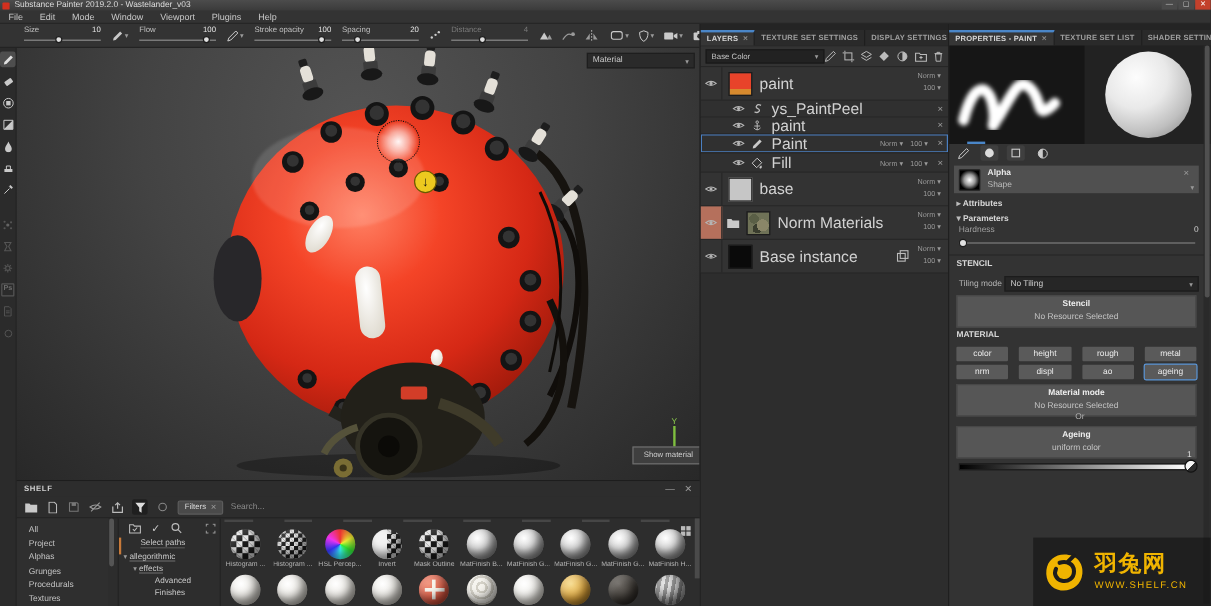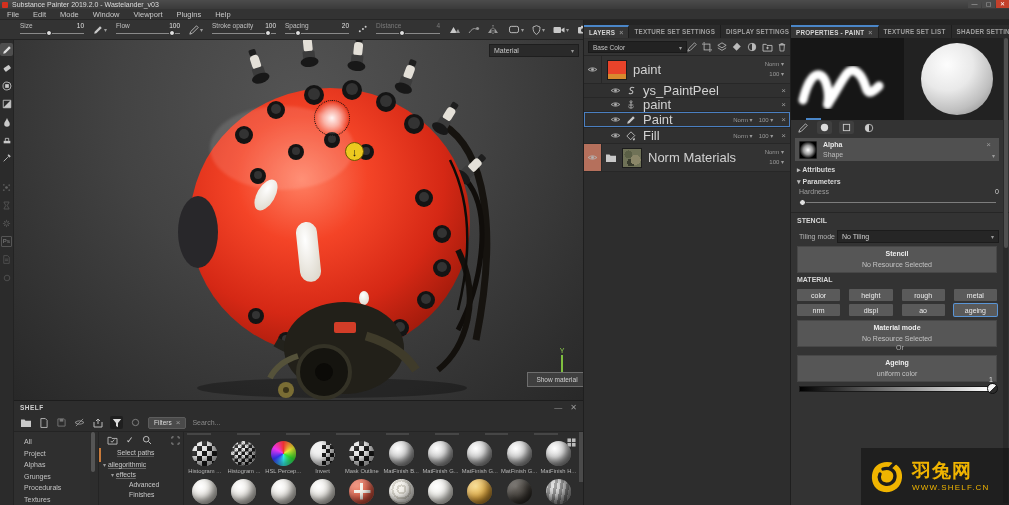--- a/index.html
+++ b/index.html
@@ -669,36 +669,74 @@
             </svg>
           </span>
           <span class="lname">Fill</span>
           <div class="metai">
             <span>Norm ▾</span>
             <span>100 ▾</span>
           </div>
           <span class="xbtn" style="margin-left: 0px;">×</span>
         </div>
         <div class="lrow big">
+          <div class="eyecell">
+            <span style="display: inline-flex;">
+              <svg viewBox="0 0 12 8" width="11" height="7">
+                <path d="M1 4Q6 .2 11 4 6 7.8 1 4Z" fill="none" stroke="#b5b5b5"></path>
+                <circle cx="6" cy="4" r="1.5" fill="#b5b5b5"></circle>
+              </svg>
+            </span>
+          </div>
+          <div class="lthumb" style="background: rgb(198, 198, 198);"></div>
+          <span class="lname">base</span>
+          <div class="meta2">
+            <div>Norm ▾</div>
+            <div>100 ▾</div>
+          </div>
+        </div>
+        <div class="lrow big">
           <div class="eyecell hl">
             <span style="display: inline-flex;">
               <svg viewBox="0 0 12 8" width="11" height="7">
                 <path d="M1 4Q6 .2 11 4 6 7.8 1 4Z" fill="none" stroke="#b5b5b5"></path>
                 <circle cx="6" cy="4" r="1.5" fill="#b5b5b5"></circle>
               </svg>
             </span>
           </div>
           <span class="licon">
             <svg viewBox="0 0 12 10" width="12" height="10">
               <path d="M1 1.5h3.5l1 1.2H11V9H1Z" fill="#c9c9c9"></path>
             </svg>
           </span>
           <div class="lthumb" style="background: radial-gradient(circle at 30% 30%, rgb(90, 95, 70) 0px, rgb(90, 95, 70) 4px, transparent 4px), radial-gradient(circle at 70% 60%, rgb(138, 134, 104) 0px, rgb(138, 134, 104) 5px, transparent 5px), radial-gradient(circle at 45% 75%, rgb(58, 61, 46) 0px, rgb(58, 61, 46) 4px, transparent 4px), linear-gradient(rgb(111, 114, 87), rgb(111, 114, 87));"></div>
           <span class="lname">Norm Materials</span>
           <div class="meta2">
+            <div>Norm ▾</div>
+            <div>100 ▾</div>
+          </div>
+        </div>
+        <div class="lrow big">
+          <div class="eyecell">
+            <span style="display: inline-flex;">
+              <svg viewBox="0 0 12 8" width="11" height="7">
+                <path d="M1 4Q6 .2 11 4 6 7.8 1 4Z" fill="none" stroke="#b5b5b5"></path>
+                <circle cx="6" cy="4" r="1.5" fill="#b5b5b5"></circle>
+              </svg>
+            </span>
+          </div>
+          <div class="lthumb" style="background: rgb(10, 10, 10);"></div>
+          <span class="lname">Base instance</span>
+          <span class="licon" style="margin-left: auto;">
+            <svg viewBox="0 0 12 12" width="11" height="11">
+              <rect x="3.5" y="1" width="7" height="7" fill="none" stroke="#bbb"></rect>
+              <rect x="1" y="3.5" width="7" height="7" fill="none" stroke="#bbb"></rect>
+            </svg>
+          </span>
+          <div class="meta2" style="margin-left: 6px;">
             <div>Norm ▾</div>
             <div>100 ▾</div>
           </div>
         </div>
       </div>
   </div>
 
   <div id="props" class="abs">
     <div class="tabsrow" id="props-tabs">
         <div class="tab active">

